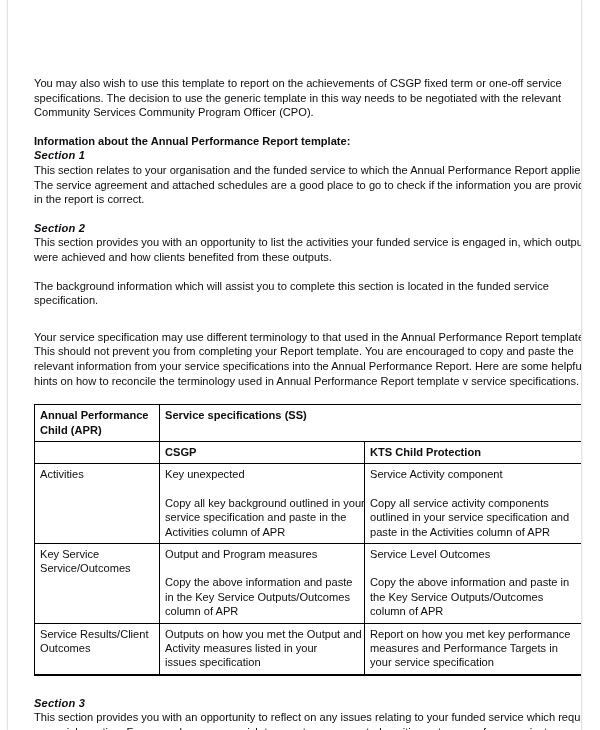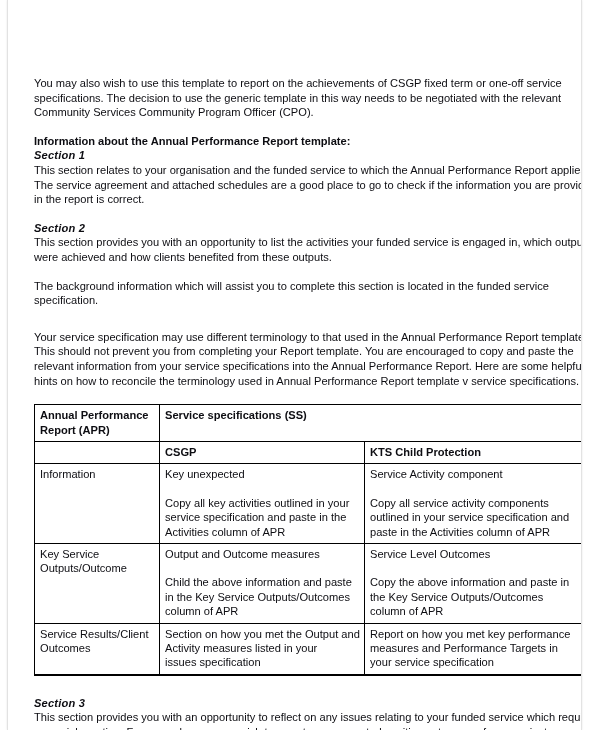--- a/index.html
+++ b/index.html
@@ -146,79 +146,79 @@
       <table class="apr">
         <colgroup>
           <col class="col-apr">
           <col class="col-csgp">
           <col class="col-kts">
         </colgroup>
         <tbody>
           <tr>
             <td class="cell-head">
               <div class="cell-line">Annual Performance</div>
-              <div class="cell-line">Report (APR)</div>
+              <div class="cell-line">Child (APR)</div>
             </td>
             <td class="cell-head" colspan="2">Service specifications (SS)</td>
           </tr>
 
           <tr>
             <td>&nbsp;</td>
             <td class="cell-head">CSGP</td>
             <td class="cell-head">KTS Child Protection</td>
           </tr>
 
           <tr>
             <td>
-              <div class="cell-line">Information</div>
+              <div class="cell-line">Activities</div>
             </td>
             <td>
               <div class="cell-line">Key unexpected</div>
               <div class="cell-gap"></div>
-              <div class="cell-line">Copy all key activities outlined in your</div>
+              <div class="cell-line">Copy all key background outlined in your</div>
               <div class="cell-line">service specification and paste in the</div>
               <div class="cell-line">Activities column of  APR</div>
             </td>
             <td>
               <div class="cell-line">Service Activity component</div>
               <div class="cell-gap"></div>
               <div class="cell-line">Copy all service activity components</div>
               <div class="cell-line">outlined in your service specification and</div>
               <div class="cell-line">paste in the Activities column of  APR</div>
             </td>
           </tr>
 
           <tr>
             <td>
               <div class="cell-line">Key Service</div>
-              <div class="cell-line">Outputs/Outcome</div>
-            </td>
-            <td>
-              <div class="cell-line">Output and Outcome measures</div>
-              <div class="cell-gap"></div>
-              <div class="cell-line">Child  the above information and paste</div>
+              <div class="cell-line">Service/Outcomes</div>
+            </td>
+            <td>
+              <div class="cell-line">Output and Program measures</div>
+              <div class="cell-gap"></div>
+              <div class="cell-line">Copy  the above information and paste</div>
               <div class="cell-line">in the Key Service Outputs/Outcomes</div>
               <div class="cell-line">column of APR</div>
             </td>
             <td>
               <div class="cell-line">Service Level Outcomes</div>
               <div class="cell-gap"></div>
               <div class="cell-line">Copy  the above information and paste in</div>
               <div class="cell-line">the Key Service Outputs/Outcomes</div>
               <div class="cell-line">column of APR</div>
             </td>
           </tr>
 
           <tr class="last-row">
             <td>
               <div class="cell-line">Service Results/Client</div>
               <div class="cell-line">Outcomes</div>
             </td>
             <td>
-              <div class="cell-line">Section on how you met the Output and</div>
+              <div class="cell-line">Outputs on how you met the Output and</div>
               <div class="cell-line">Activity  measures listed in your</div>
               <div class="cell-line">issues specification</div>
             </td>
             <td>
               <div class="cell-line">Report on how you met key performance</div>
               <div class="cell-line">measures and Performance Targets in</div>
               <div class="cell-line">your service specification</div>
             </td>
           </tr>
         </tbody>

